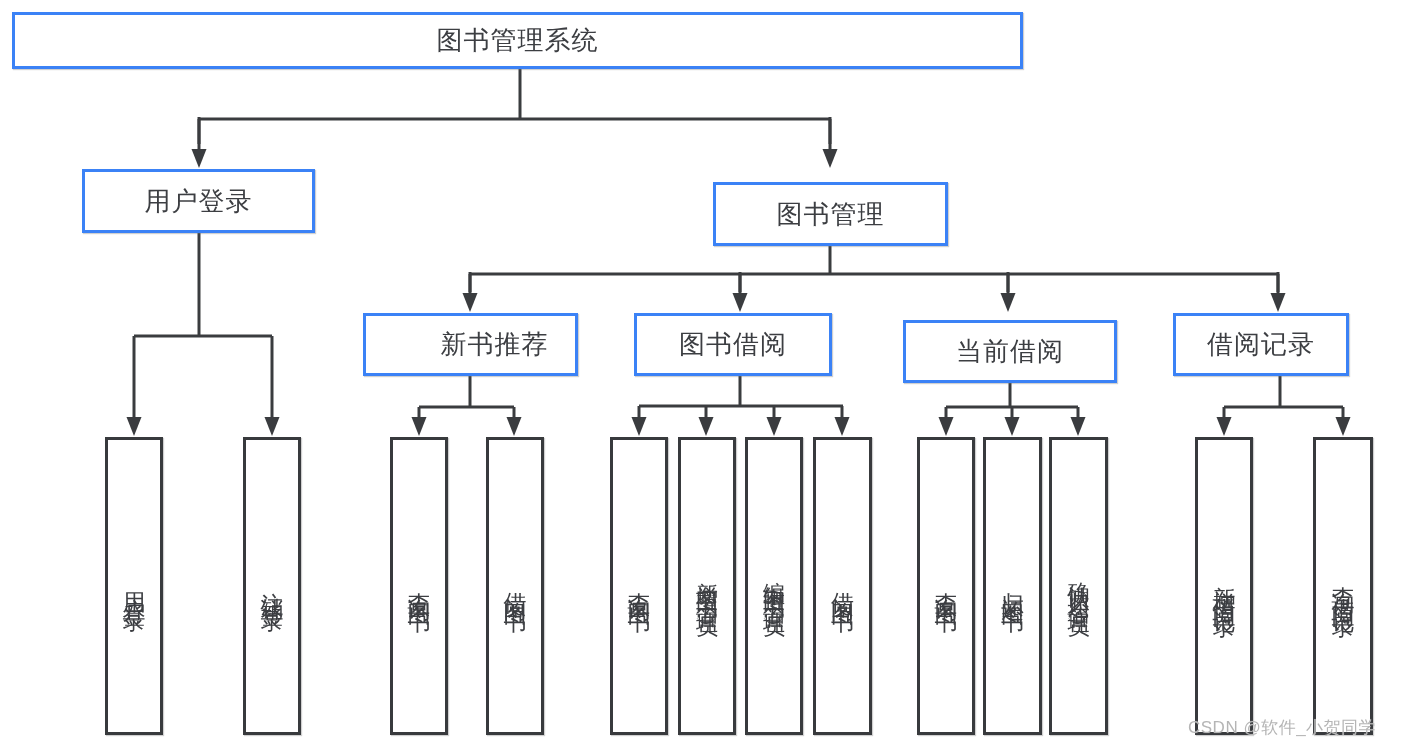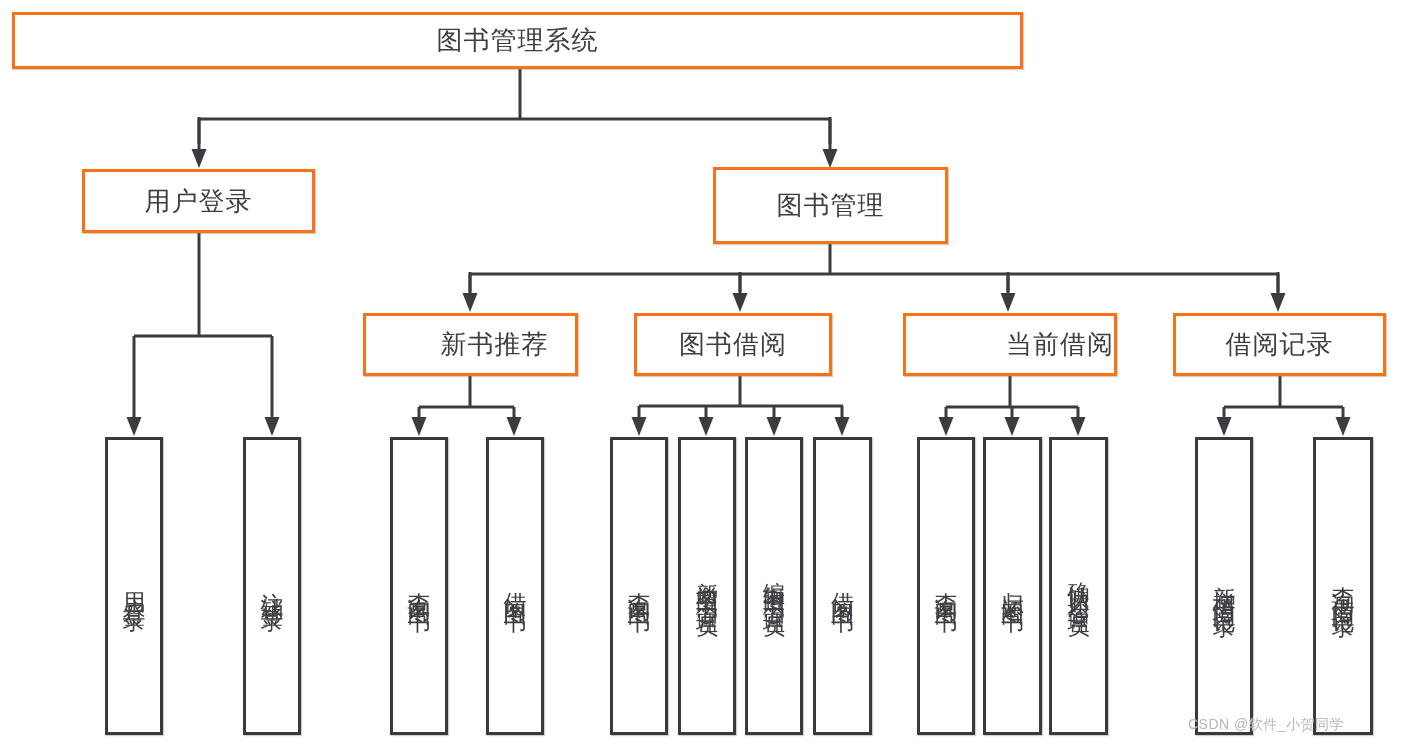--- a/index.html
+++ b/index.html
@@ -19,21 +19,21 @@
     position: absolute;
     left: 0; top: 0;
     width: 1405px;
     height: 747px;
     pointer-events: none;
   }
   .hbox {
     position: absolute;
     box-sizing: border-box;
     background: #ffffff;
-    border: 3px solid #f97316;
+    border: 3px solid #3b82f6;
     display: flex;
     align-items: center;
     justify-content: center;
     color: #3c3e42;
     font-size: 26px;
     letter-spacing: 1px;
     box-shadow: 1px 1px 1px rgba(120,120,120,0.35);
     z-index: 2;
   }
   .vbox {
@@ -58,21 +58,21 @@
   }
   .vbox .vtext.long {
     letter-spacing: 5px;
     font-size: 22px;
   }
   #watermark {
     position: absolute;
     left: 1188px;
     top: 716px;
     width: 210px;
-    font-size: 14px;
+    font-size: 17px;
     color: #b5b5b5;
     z-index: 5;
     white-space: nowrap;
     letter-spacing: 0.5px;
     text-shadow: 0 0 1px rgba(255,255,255,0.6);
   }
 </style>
 </head>
 <body>
 
@@ -139,34 +139,34 @@
       <polygon points="1335.5,417 1350.5,417 1343,436" fill="#3a3c3f"></polygon>
     </svg>
 
   <div class="hbox" style="left:12px; top:12px; width:1011px; height:57px;">
     <span>图书管理系统</span>
   </div>
 
   <div class="hbox" style="left:82px; top:169px; width:233px; height:64px;">
     <span>用户登录</span>
   </div>
-  <div class="hbox" style="left:713px; top:167px; width:235px; height:77px;">
+  <div class="hbox" style="left:713px; top:182px; width:235px; height:64px;">
     <span>图书管理</span>
   </div>
 
   <div class="hbox" style="left:363px; top:313px; width:215px; height:63px;padding-left:48px;">
     <span>新书推荐</span>
   </div>
   <div class="hbox" style="left:634px; top:313px; width:198px; height:63px;">
     <span>图书借阅</span>
   </div>
-  <div class="hbox" style="left:903px; top:313px; width:214px; height:63px;justify-content:flex-end;">
+  <div class="hbox" style="left:903px; top:320px; width:214px; height:63px;">
     <span>当前借阅</span>
   </div>
-  <div class="hbox" style="left:1173px; top:313px; width:213px; height:63px;">
+  <div class="hbox" style="left:1173px; top:313px; width:176px; height:63px;">
     <span>借阅记录</span>
   </div>
 
   <div class="vbox" style="left:105px; top:437px; width:58px; height:298px;">
     <span class="vtext">用户登录</span>
   </div>
   <div class="vbox" style="left:243px; top:437px; width:58px; height:298px;">
     <span class="vtext">注销登录</span>
   </div>
 

